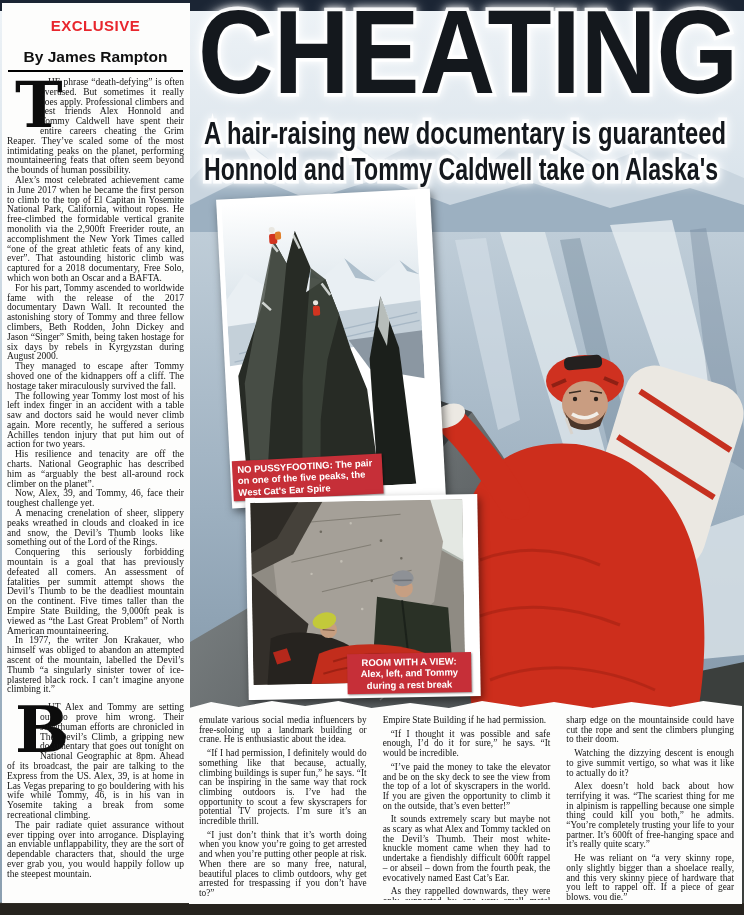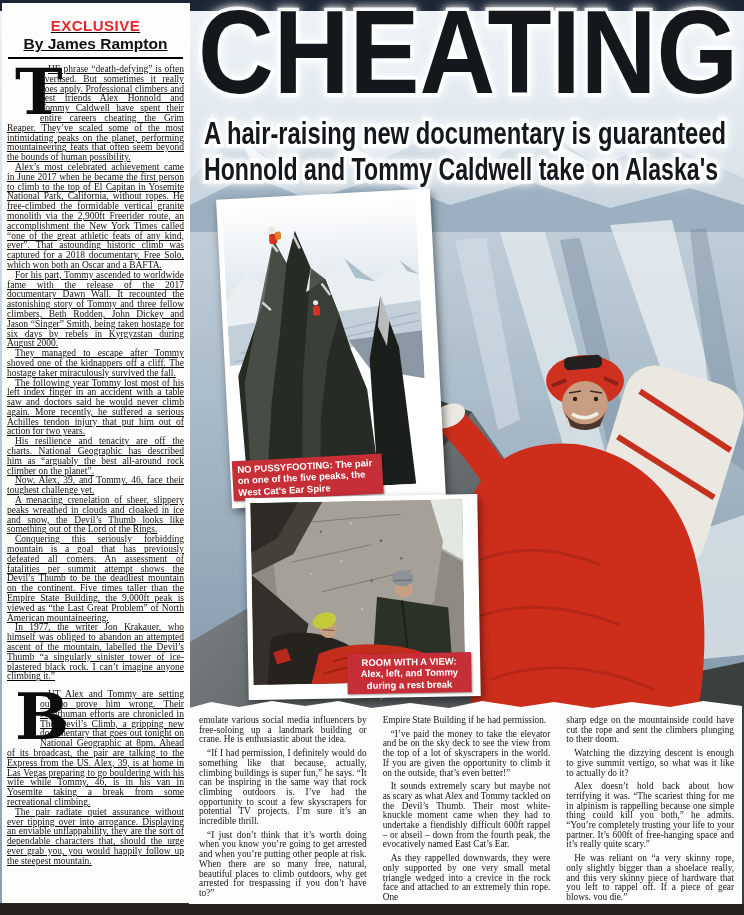--- a/index.html
+++ b/index.html
@@ -10,25 +10,25 @@
   
   .headline-svg{position:absolute;left:194px;top:0;z-index:2;
     filter:drop-shadow(0 0 3px rgba(255,255,255,.85)) drop-shadow(0 0 6px rgba(255,255,255,.55));}
   .headline-svg text{font-family:"Liberation Sans",sans-serif;font-weight:bold;}
   .halo{stroke:#ffffff;stroke-width:7;fill:#ffffff;opacity:.9;}
   .ink{fill:#14181d;}
 
   
   .leftcol{position:absolute;left:2px;top:3px;width:188px;height:900px;background:#fdfdfc;
            z-index:3;padding:0;box-sizing:border-box;overflow:hidden;}
-  .leftcol-inner{padding:5px 6px 0 5px;text-decoration:underline;}
+  .leftcol-inner{padding:5px 6px 0 5px;}
   .kicker{font-family:"Liberation Sans",sans-serif;font-weight:800;font-size:15px;
           letter-spacing:.5px;color:#e8262d;text-align:center;margin-top:9px;}
   .byline{font-family:"Liberation Sans",sans-serif;font-weight:800;font-size:15.5px;
-          color:#101010;text-align:center;margin-top:1px;}
+          color:#101010;text-align:center;margin-top:14px;}
   .rule{border-bottom:2.5px solid #000;margin:4px 1px 6px 1px;}
 
   .body-text p{margin:0;font-size:9.5px;line-height:9.8px;color:#131313;text-align:justify;
                text-indent:8px;}
   .lead{margin:0;font-size:9.5px;line-height:9.8px;color:#131313;text-align:justify;text-indent:0;}
   .dropcap{float:left;font-family:"DejaVu Serif",serif;font-weight:bold;color:#0c0c0c;
            font-size:64px;line-height:50px;height:55px;width:30px;margin:2px 3px 0 0;}
   .b-block{margin-top:8px;}
 
   .bottomband{position:absolute;left:189px;top:699px;width:553px;height:205px;background:#fdfdfc;
@@ -234,20 +234,21 @@
   <div class="bottomband">
     <div class="bcols">
       <div class="bcol">
           <p>emulate various social media influencers by free-soloing up a landmark building or crane. He is enthusiastic about the idea.</p>
           <p>“If I had permission, I definitely would do something like that because, actually, climbing buildings is super fun,” he says. “It can be inspiring in the same way that rock climbing outdoors is. I’ve had the opportunity to scout a few skyscrapers for potential TV projects. I’m sure it’s an incredible thrill.</p>
           <p>“I just don’t think that it’s worth doing when you know you’re going to get arrested and when you’re putting other people at risk. When there are so many free, natural, beautiful places to climb outdoors, why get arrested for trespassing if you don’t have to?”</p>
           <p>However, the ridiculously audacious mountaineer does not rule out the idea of attempting to scale the aforementioned</p>
         </div>
       <div class="bcol">
           <p>Empire State Building if he had permission.</p>
+          <p>“If I thought it was possible and safe enough, I’d do it for sure,” he says. “It would be incredible.</p>
           <p>“I’ve paid the money to take the elevator and be on the sky deck to see the view from the top of a lot of skyscrapers in the world. If you are given the opportunity to climb it on the outside, that’s even better!”</p>
           <p>It sounds extremely scary but maybe not as scary as what Alex and Tommy tackled on the Devil’s Thumb. Their most white-knuckle moment came when they had to undertake a fiendishly difficult 600ft rappel – or abseil – down from the fourth peak, the evocatively named East Cat’s Ear.</p>
           <p>As they rappelled downwards, they were only supported by one very small metal triangle wedged into a crevice in the rock face and attached to an extremely thin rope. One</p>
         </div>
       <div class="bcol">
           <p>sharp edge on the mountainside could have cut the rope and sent the climbers plunging to their doom.</p>
           <p>Watching the dizzying descent is enough to give summit vertigo, so what was it like to actually do it?</p>
           <p>Alex doesn’t hold back about how terrifying it was. “The scariest thing for me in alpinism is rappelling because one simple thing could kill you both,” he admits. “You’re completely trusting your life to your partner. It’s 600ft of free-hanging space and it’s really quite scary.”</p>
           <p>He was reliant on “a very skinny rope, only slightly bigger than a shoelace really, and this very skinny piece of hardware that you left to rappel off. If a piece of gear blows, you die.”</p>
           <p>The documentary shows Alex flying down the mountain, exclaiming: “Wow, this is</p>

